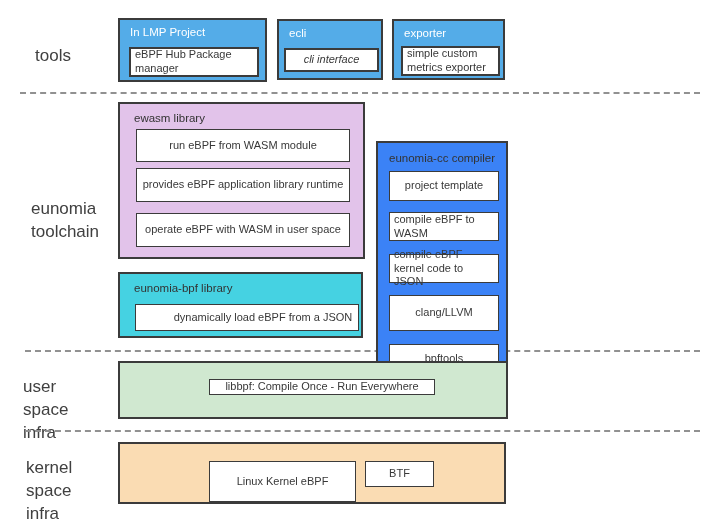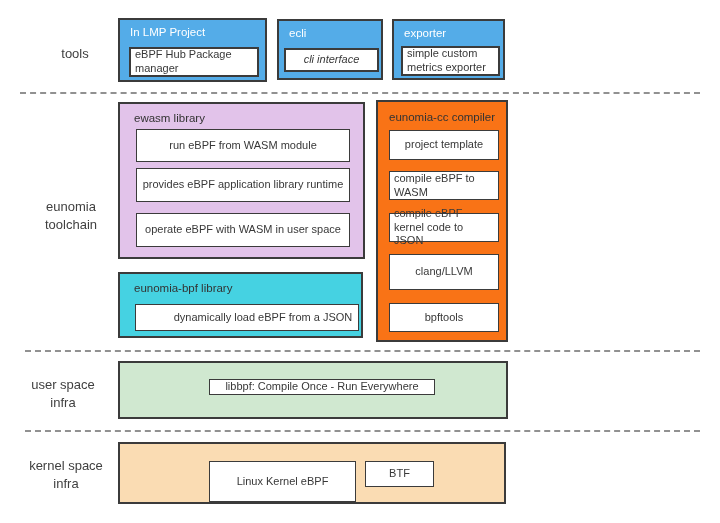--- a/index.html
+++ b/index.html
@@ -1,41 +1,41 @@
 <!DOCTYPE html>
 <html><head>
 <meta charset="utf-8">
 <style>
   html,body { margin:0; padding:0; background:#ffffff; }
   #canvas {
     position:relative; width:720px; height:523px; background:#ffffff;
     font-family:"Liberation Sans", sans-serif; color:#383838; overflow:hidden;
   }
   .row-label {
-    position:absolute; font-size:13px; color:#404040; text-align:center;
+    position:absolute; font-size:17px; color:#404040; 
     white-space:pre-line; line-height:1.35;
   }
   .sep { position:absolute; height:0; border-top:2px dashed #919191; }
   .group {
     position:absolute; border:2px solid #3b3b3b; box-sizing:border-box;
   }
   .group-title {
     position:absolute; font-size:11.5px; line-height:1.2; white-space:nowrap;
   }
   .title-light { color:#ffffff; }
   .title-dark  { color:#333333; }
   .inner {
     position:absolute; background:#ffffff; border:2px solid #3b3b3b;
     box-sizing:border-box; display:flex; align-items:center; justify-content:center;
     font-size:11px; line-height:1.25; color:#383838; padding:1px 4px;
   }
   .inner.thin { border-width:1.5px; }
   .bg-blue   { background:#54ace8; }
   .bg-purple { background:#e2c3ea; }
-  .bg-yellow { background:#f97316; }
+  .bg-yellow { background:#3b82f6;margin-top:41px; }
   .bg-cyan   { background:#45d2e2; }
   .bg-green  { background:#d0e8d0; }
   .bg-orange { background:#fadcb3; }
 </style>
 </head>
 <body>
 
 <div id="canvas">
 
   <div class="row-label" style="left:35px; top:45px; width:80px;">tools</div>

